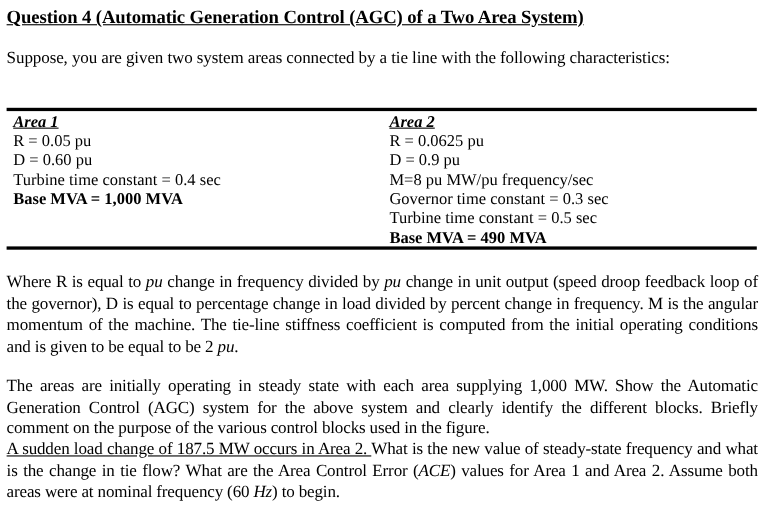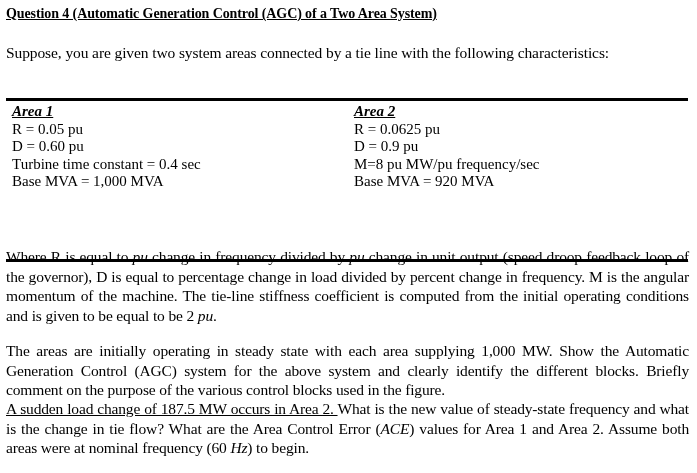--- a/index.html
+++ b/index.html
@@ -18,60 +18,60 @@
   .page {
     position: absolute;
     left: 6px;
     top: 0;
     width: 683px;
   }
   .title {
     position: absolute;
     left: 0;
     top: 6px;
-    font-size: 14px;
+    font-size: 17px;
     font-weight: bold;
     text-decoration: underline;
     white-space: nowrap;
     letter-spacing: -0.1px;
   }
   .intro {
     position: absolute;
     left: 0;
     top: 44px;
     font-size: 15.5px;
     white-space: nowrap;
     letter-spacing: -0.1px;
     text-align: center;
   }
   .params-table {
     position: absolute;
     left: 0;
     top: 98px;
     width: 682px;
-    height: 164px;
+    height: 129px;
     border-top: 3px solid #000;
     border-bottom: 3px solid #000;
     box-sizing: border-box;
   }
   .area-col {
     position: absolute;
     top: 2px;
     font-size: 15px;
     line-height: 17.6px;
   }
   .area-col.a1 { left: 6px; }
   .area-col.a2 { left: 348px; }
   .area-head {
     font-weight: bold;
     font-style: italic;
     text-decoration: underline;
   }
   .area-line { white-space: nowrap; }
-  .area-line.bold { font-weight: normal; }
+  .area-line.bold { font-weight: bold; }
   .para {
     position: absolute;
     left: 0;
     width: 683px;
     font-size: 15.5px;
     line-height: 19.5px;
     text-align: justify;
     letter-spacing: -0.15px;
   }
   .para.p1 { top: 247px; }
@@ -95,21 +95,23 @@
       <div class="area-line">R  = 0.05 pu</div>
       <div class="area-line">D = 0.60 pu</div>
       <div class="area-line">Turbine time constant = 0.4 sec</div>
       <div class="area-line bold">Base MVA = 1,000 MVA</div>
     </div>
     <div class="area-col a2">
       <div class="area-head">Area 2</div>
       <div class="area-line">R = 0.0625 pu</div>
       <div class="area-line">D = 0.9 pu</div>
       <div class="area-line">M=8 pu MW/pu frequency/sec</div>
-      <div class="area-line bold">Base MVA = 920 MVA</div>
+      <div class="area-line">Governor time constant = 0.3 sec</div>
+      <div class="area-line">Turbine time constant = 0.5 sec</div>
+      <div class="area-line bold">Base MVA = 490 MVA</div>
     </div>
   </div>
 
   <div class="para p1"><span>Where R is equal to </span><span class="it">pu</span><span> change in frequency divided by </span><span class="it">pu</span><span> change in unit output (speed droop feedback loop of the governor), D is equal to percentage change in load divided by percent change in frequency. M is the angular momentum of the machine. The tie-line stiffness coefficient is computed from the initial operating conditions and is given to be equal to be 2 </span><span class="it">pu</span><span>.</span></div>
 
   <div class="para p2">The areas are initially operating in steady state with each area supplying 1,000 MW. Show the Automatic Generation Control (AGC) system for the above system and clearly identify the different blocks. Briefly comment on the purpose of the various control blocks used in the figure.</div>
 
   <div class="para p3"><span class="u">A sudden load change of 187.5 MW occurs in Area 2. </span><span> What is the new value of steady-state frequency and what is the change in tie flow? What are the Area Control Error (</span><span class="it">ACE</span><span>) values for Area 1 and Area 2. Assume both areas were at nominal frequency (60 </span><span class="it">Hz</span><span>) to begin.</span></div>
 
 </div>

